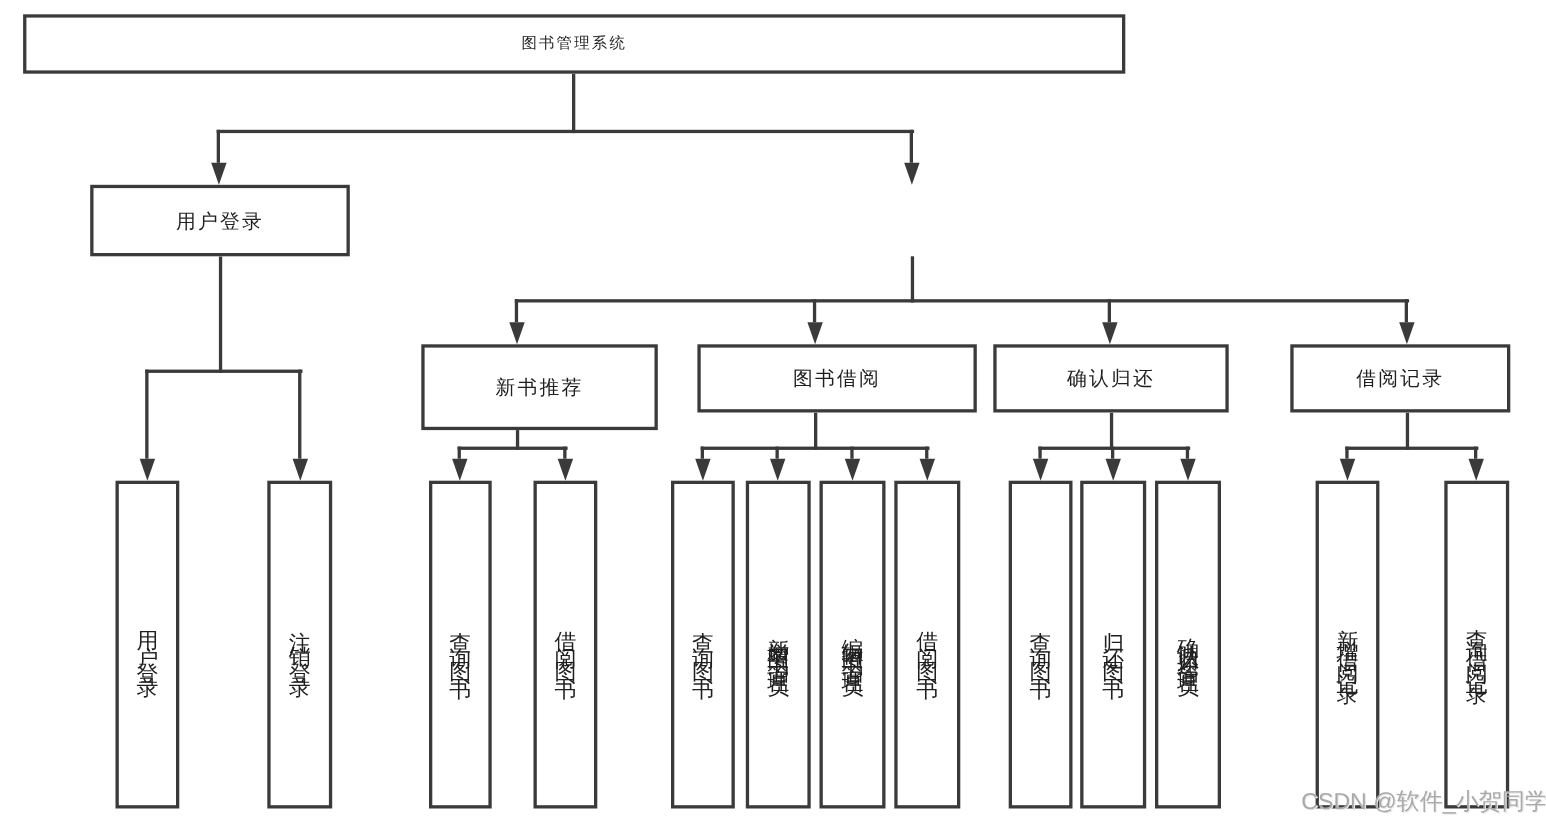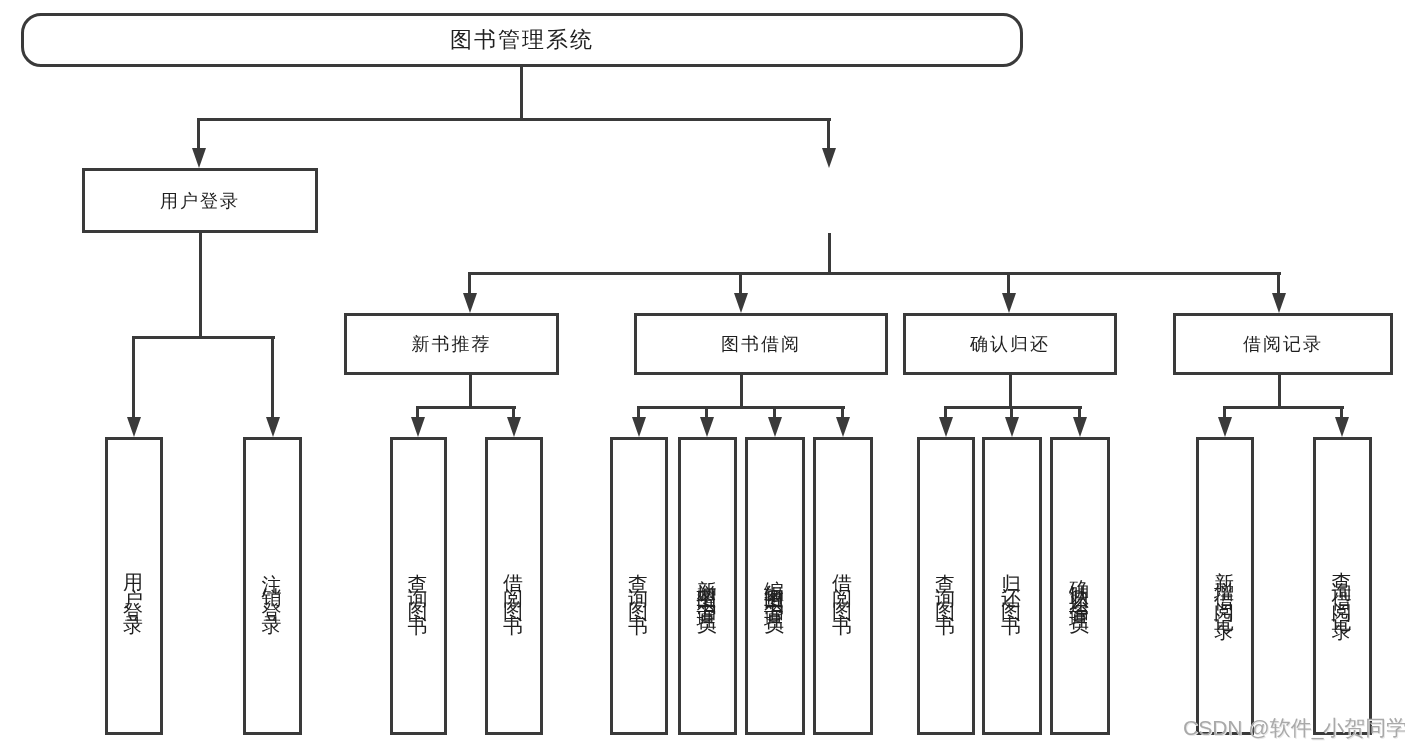--- a/index.html
+++ b/index.html
@@ -20,21 +20,21 @@
     display: flex;
     align-items: center;
     justify-content: center;
     color: #1f1f1f;
   }
   .box-h {
     font-size: 18px;
     letter-spacing: 2px;
     white-space: nowrap;
   }
-  .box-root { font-size: 22px; border-radius: 20px; }
+  .box-root { font-size: 14px; }
   .leaf {
     writing-mode: vertical-rl;
     font-size: 20px;
     white-space: nowrap;
   }
   .ls4 { letter-spacing: 14px; }
   .ls6 { letter-spacing: 10px; }
   .ls9 { letter-spacing: 5px; }
   
   .hline, .vline { position: absolute; background: #3a3a3a; }
@@ -179,33 +179,33 @@
 
   <div class="box box-h box-root" style="left:21px;top:13px;width:1002px;height:54px">
     <span>图书管理系统</span>
   </div>
 
   <div class="box box-h" style="left:82px;top:168px;width:236px;height:65px">
     <span>用户登录</span>
   </div>
 
 
-  <div class="box box-h" style="left:344px;top:313px;width:215px;height:62px">
+  <div class="box box-h" style="left:383px;top:313px;width:215px;height:78px">
     <span>新书推荐</span>
   </div>
 
   <div class="box box-h" style="left:634px;top:313px;width:254px;height:62px">
     <span>图书借阅</span>
   </div>
 
   <div class="box box-h" style="left:903px;top:313px;width:214px;height:62px">
     <span>确认归还</span>
   </div>
 
-  <div class="box box-h" style="left:1173px;top:313px;width:220px;height:62px">
+  <div class="box box-h" style="left:1173px;top:313px;width:200px;height:62px">
     <span>借阅记录</span>
   </div>
 
   <div class="box leaf ls4" style="left:105px;top:437px;width:58px;height:298px">用户登录</div>
   <div class="box leaf ls4" style="left:243px;top:437px;width:59px;height:298px">注销登录</div>
 
   <div class="box leaf ls4" style="left:390px;top:437px;width:57px;height:298px">查询图书</div>
   <div class="box leaf ls4" style="left:485px;top:437px;width:58px;height:298px">借阅图书</div>
 
   <div class="box leaf ls4" style="left:610px;top:437px;width:58px;height:298px">查询图书</div>

